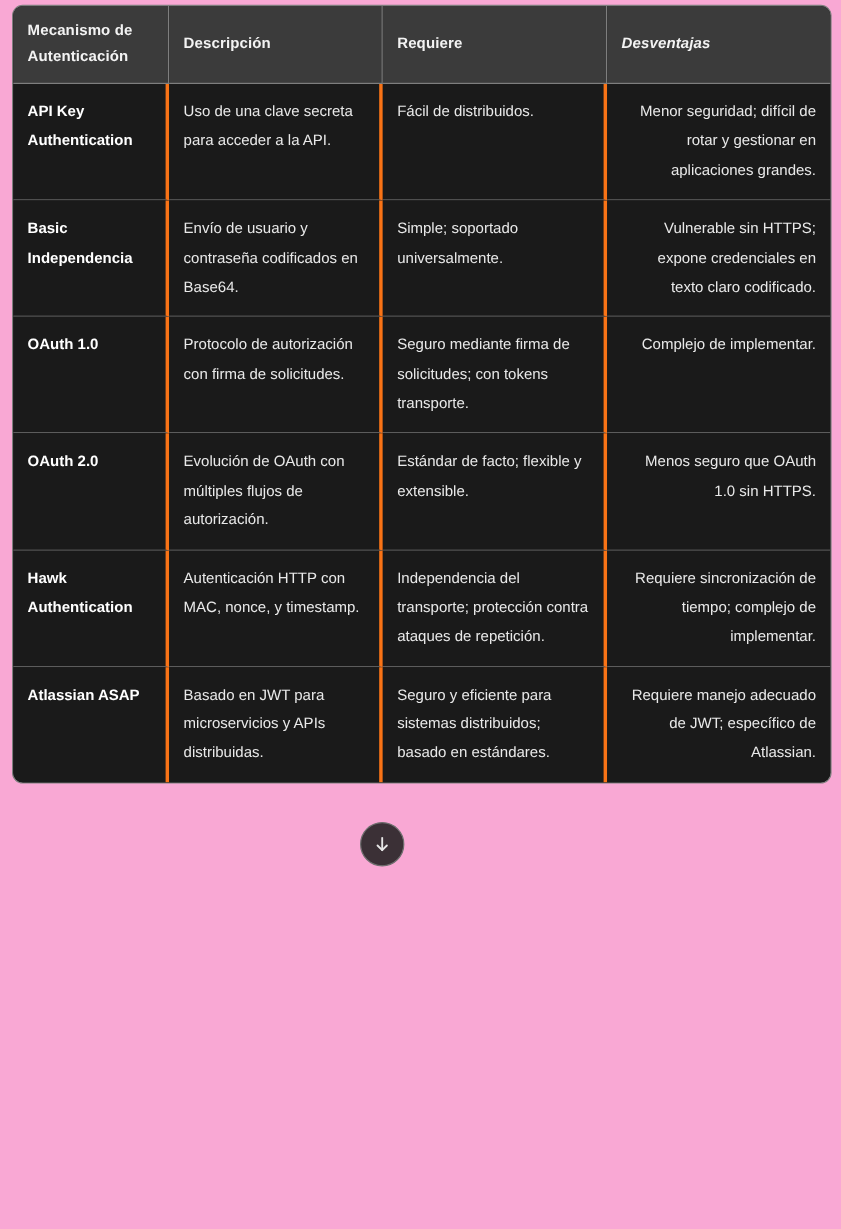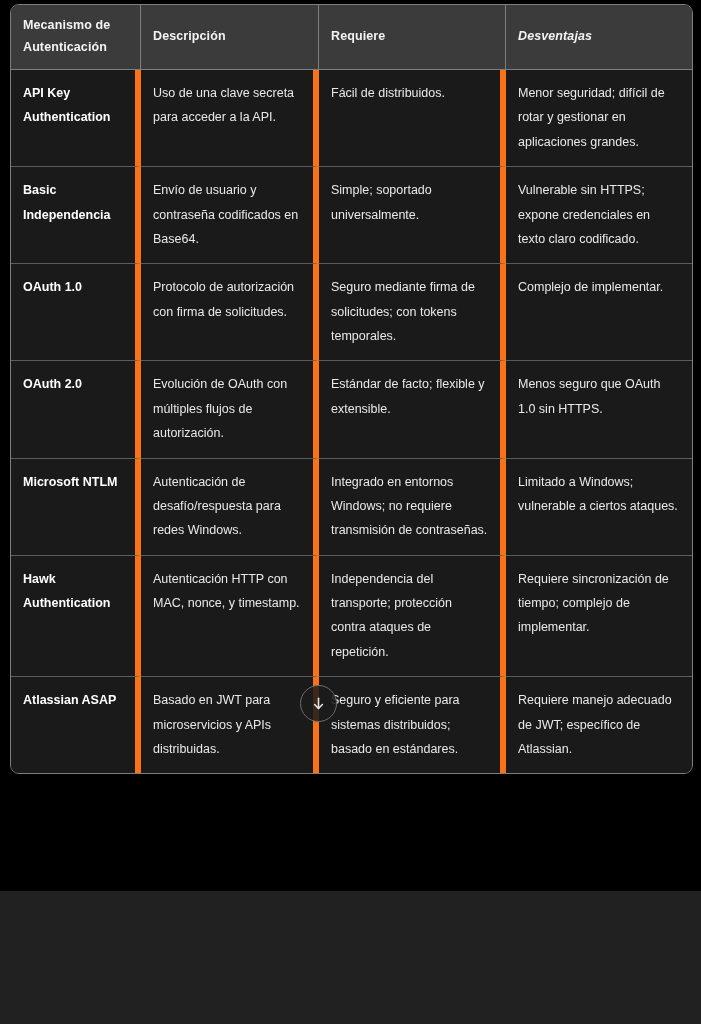--- a/index.html
+++ b/index.html
@@ -8,22 +8,22 @@
     padding: 0;
     width: 701px;
     height: 1024px;
     background: #212121;
     font-family: "Liberation Sans", sans-serif;
     overflow: hidden;
   }
   #page {
     position: relative;
     width: 701px;
-    height: 891px;
-    background: #000000;
+    height: 1024px;
+    background: #f9a8d4;
   }
   .table-wrap {
     position: absolute;
     left: 10px;
     top: 4px;
     width: 681px;
   }
   table.auth-table {
     width: 681px;
     border-collapse: separate;
@@ -56,24 +56,24 @@
 
   tbody td {
     background: #1a1a1a;
     color: #e9e9e9;
     font-size: 12.5px;
     font-weight: normal;
     text-align: left;
     vertical-align: top;
     padding: 11px 12px 12px 12px;
     line-height: 1.95;
-    border-right: 6px solid #f97316;
+    border-right: 3px solid #f97316;
     border-bottom: 1px solid #5c5c5c;
   }
-  tbody td:last-child { border-right: none; }
+  tbody td:last-child { border-right: none; text-align: right; }
   tbody tr:last-child td { border-bottom: none; }
 
   tbody td.mech {
     font-weight: bold;
     color: #ffffff;
   }
 
   .scroll-btn {
     position: absolute;
     left: 300px;
@@ -121,34 +121,28 @@
         </tr>
         <tr>
           <td class="mech">Basic Independencia</td>
           <td>Envío de usuario y contraseña codificados en Base64.</td>
           <td>Simple; soportado universalmente.</td>
           <td>Vulnerable sin HTTPS; expone credenciales en texto claro codificado.</td>
         </tr>
         <tr>
           <td class="mech">OAuth 1.0</td>
           <td>Protocolo de autorización con firma de solicitudes.</td>
-          <td>Seguro mediante firma de solicitudes; con tokens temporales.</td>
+          <td>Seguro mediante firma de solicitudes; con tokens transporte.</td>
           <td>Complejo de implementar.</td>
         </tr>
         <tr>
           <td class="mech">OAuth 2.0</td>
           <td>Evolución de OAuth con múltiples flujos de autorización.</td>
           <td>Estándar de facto; flexible y extensible.</td>
           <td>Menos seguro que OAuth 1.0 sin HTTPS.</td>
-        </tr>
-        <tr>
-          <td class="mech">Microsoft NTLM</td>
-          <td>Autenticación de desafío/respuesta para redes Windows.</td>
-          <td>Integrado en entornos Windows; no requiere transmisión de contraseñas.</td>
-          <td>Limitado a Windows; vulnerable a ciertos ataques.</td>
         </tr>
         <tr>
           <td class="mech">Hawk Authentication</td>
           <td>Autenticación HTTP con MAC, nonce, y timestamp.</td>
           <td>Independencia del transporte; protección contra ataques de repetición.</td>
           <td>Requiere sincronización de tiempo; complejo de implementar.</td>
         </tr>
         <tr>
           <td class="mech">Atlassian ASAP</td>
           <td>Basado en JWT para microservicios y APIs distribuidas.</td>

